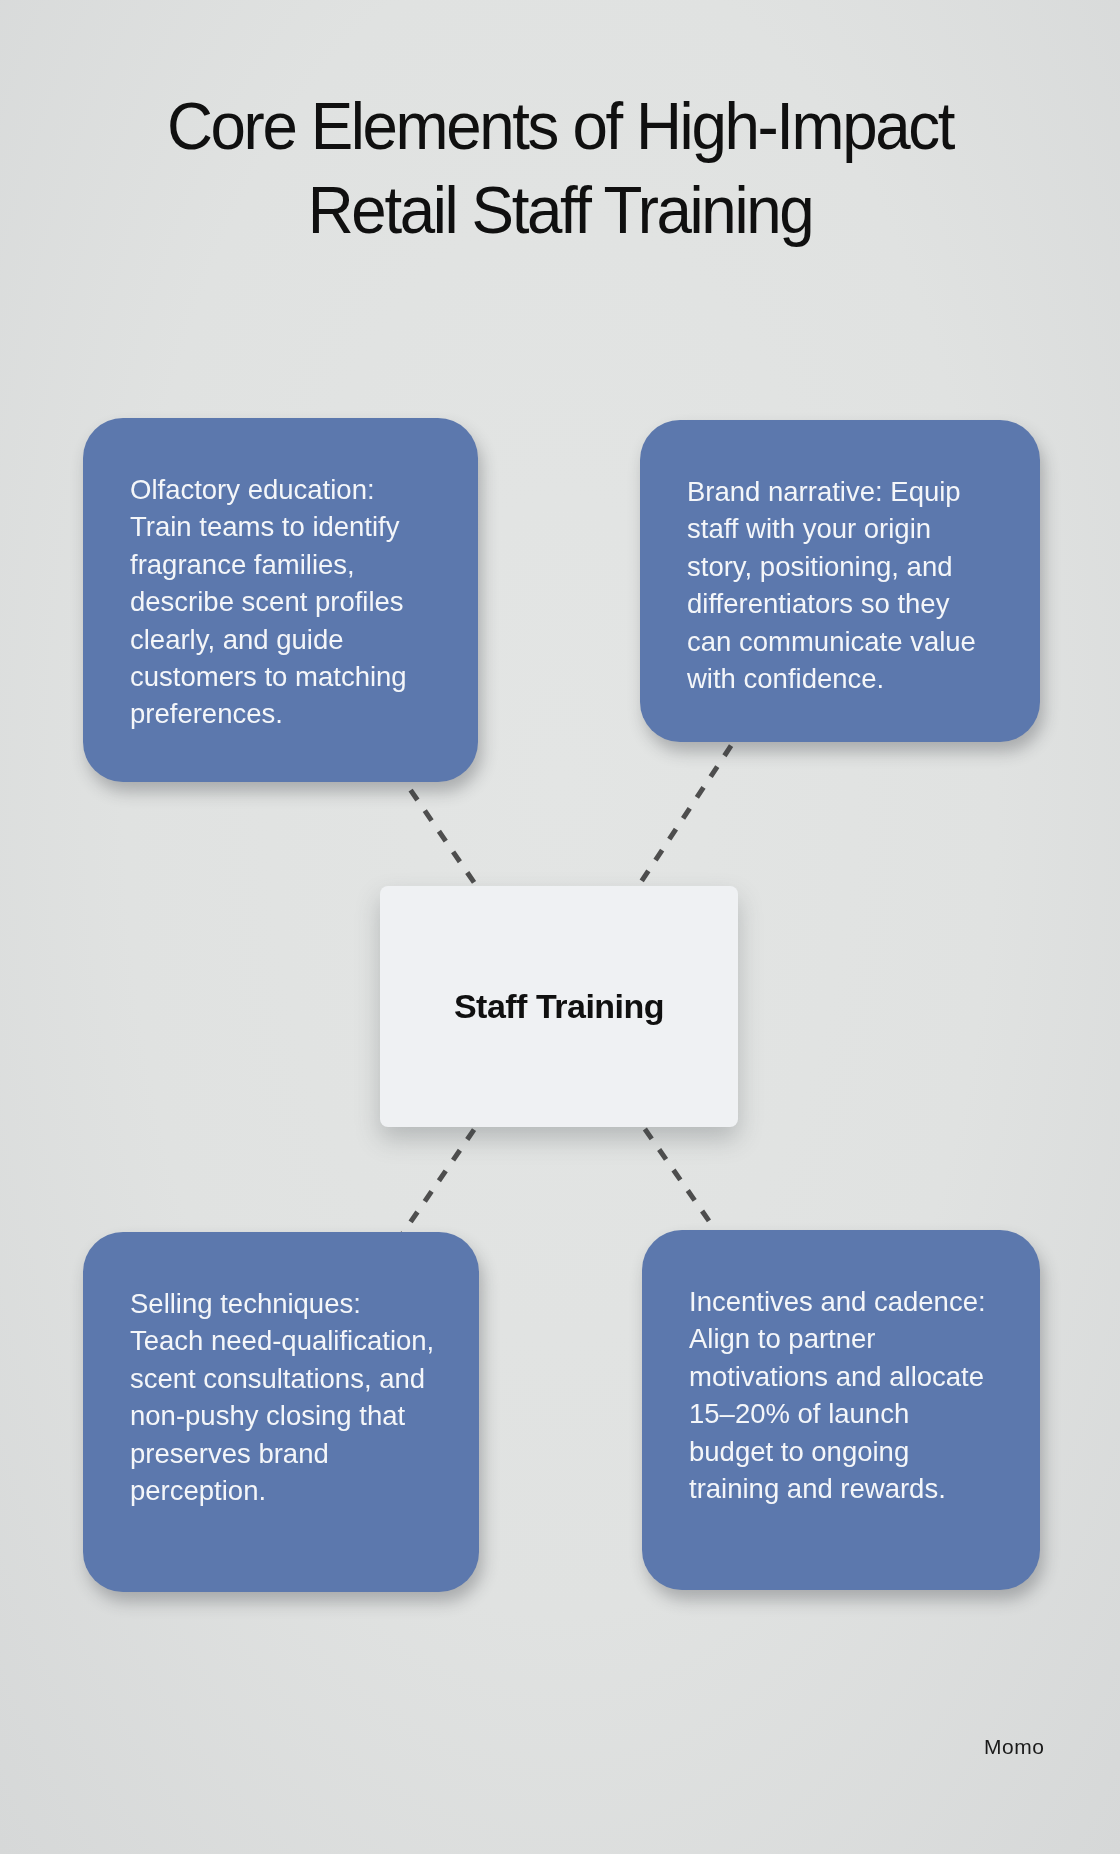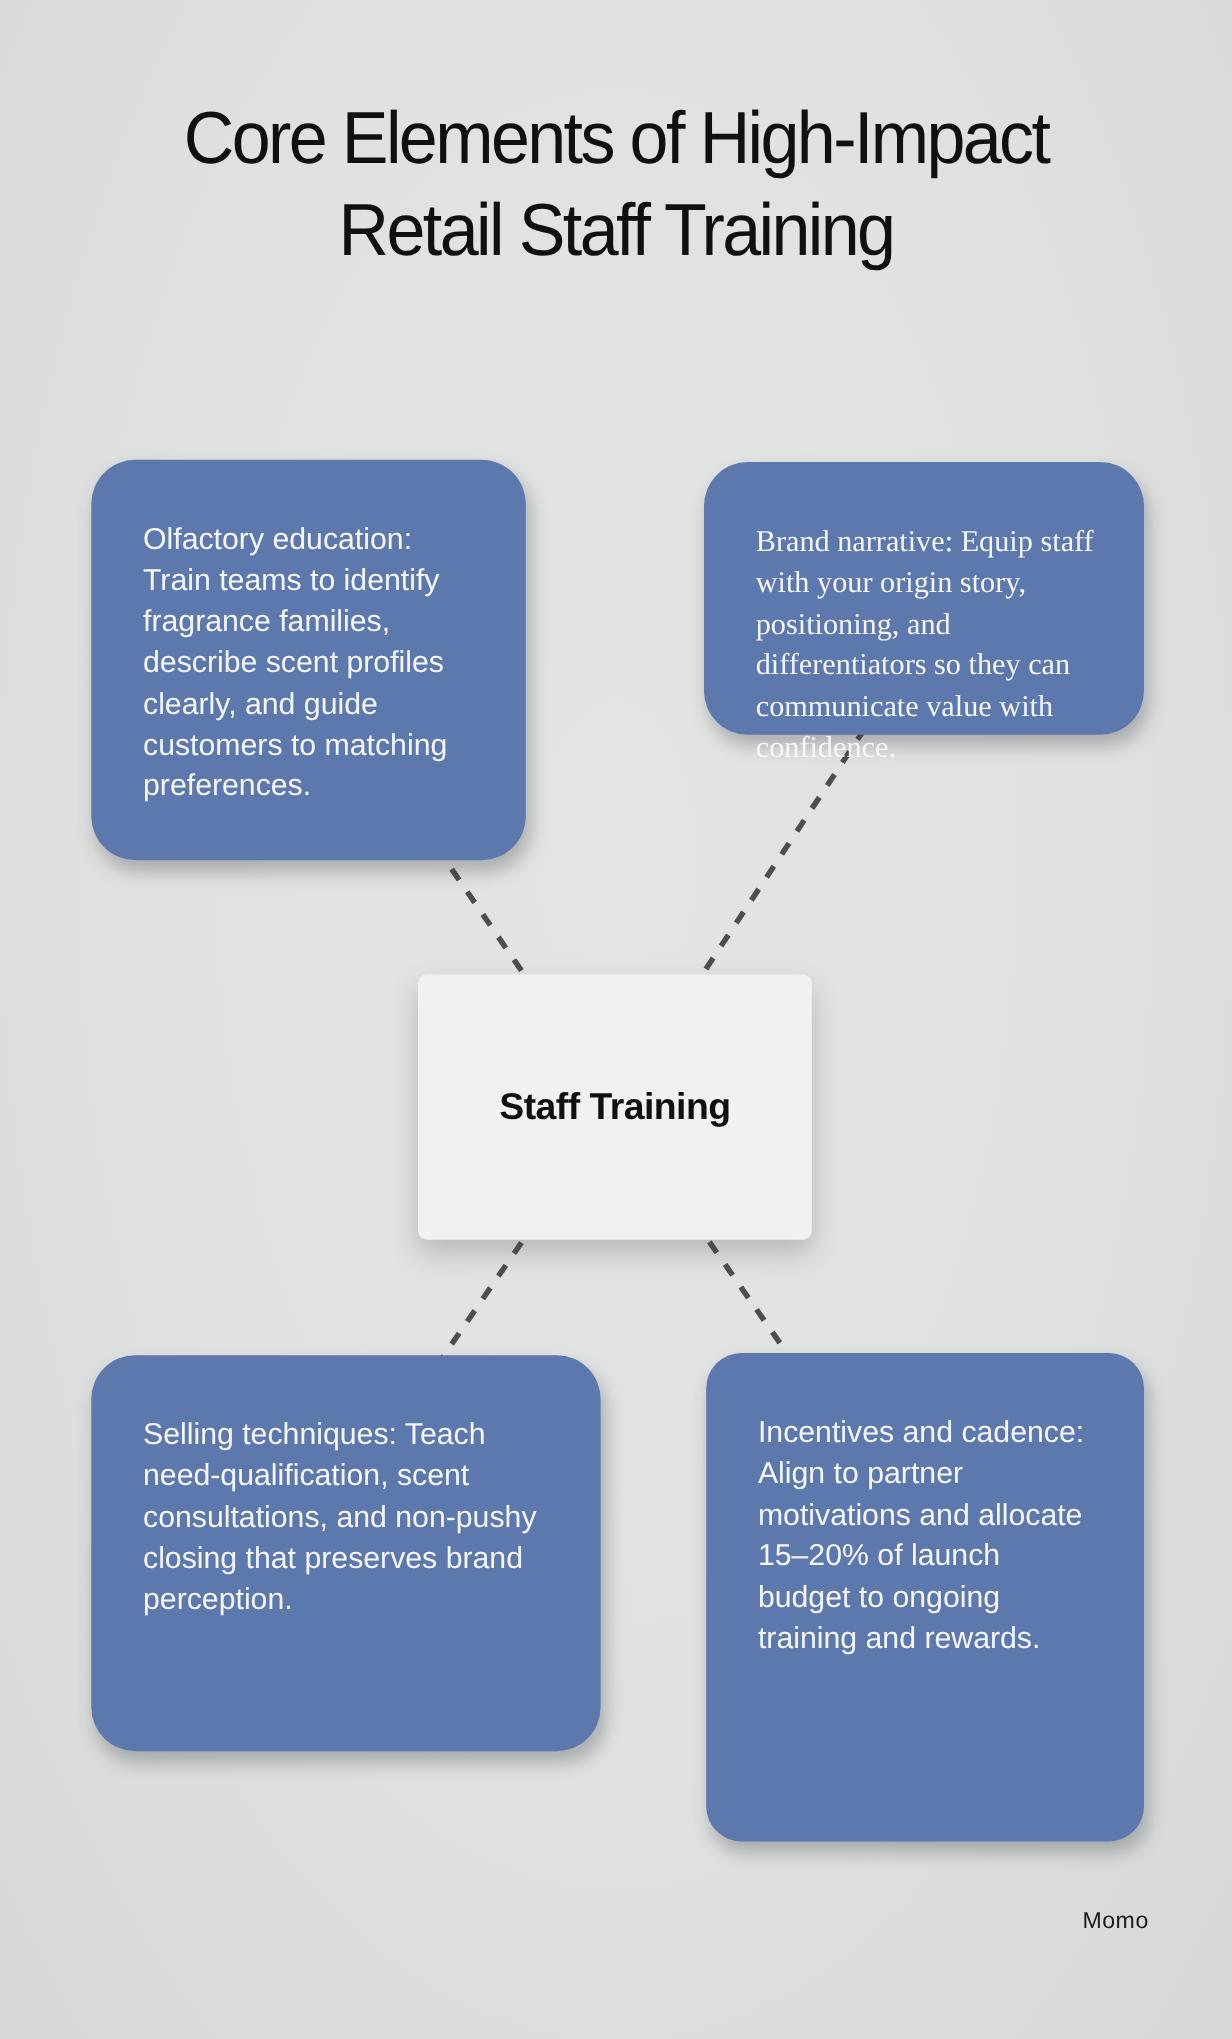--- a/index.html
+++ b/index.html
@@ -58,23 +58,23 @@
   }
   .node p {
     margin: 16px;
     padding: 37px 26px 26px 31px;
     color: var(--node-text, #f4f6f9);
     font-size: 27.5px;
     line-height: 37.4px;
     font-weight: 400;
   }
   .node-top-left     { left: 83px;  top: 418px;  width: 395px; height: 364px; }
-  .node-top-right    { left: 640px; top: 420px;  width: 400px; height: 248px; font-family: Liberation Serif, serif; }
-  .node-bottom-left  { left: 83px;  top: 1232px; width: 463px; height: 360px; }
-  .node-bottom-right { left: 642px; top: 1230px; width: 398px; height: 444px; border-radius: 32px; }
+  .node-top-right    { left: 640px; top: 420px;  width: 400px; height: 322px; }
+  .node-bottom-left  { left: 83px;  top: 1232px; width: 396px; height: 360px; }
+  .node-bottom-right { left: 642px; top: 1230px; width: 398px; height: 360px; }
   .node-center {
     left: 380px;
     top: 886px;
     width: 358px;
     height: 241px;
     background: var(--center-fill, #eff1f3);
     border-radius: 8px;
     box-shadow: 0 12px 24px rgba(70, 75, 80, 0.28);
     display: flex;
     align-items: center;

